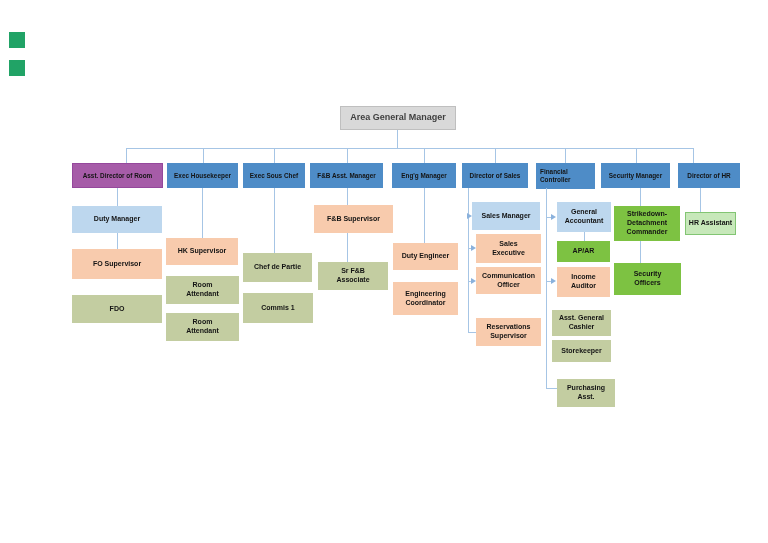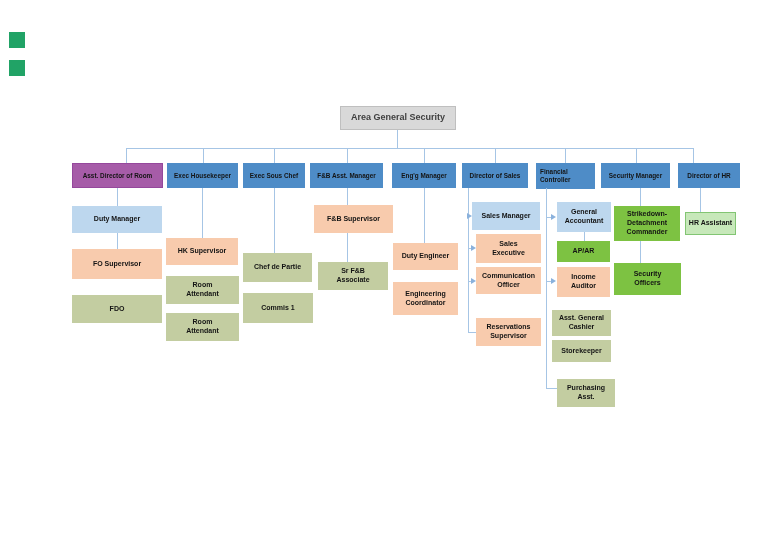--- a/index.html
+++ b/index.html
@@ -31,21 +31,21 @@
   .msq{position:absolute;width:16px;height:16px;background:#21A366;}
 </style>
 </head>
 <body>
 
 <div class="page">
 
   <div class="msq" style="left:9px;top:32px;"></div>
   <div class="msq" style="left:9px;top:60px;"></div>
 
-  <div class="box root" style="left:340px;top:106px;width:116px;height:24px;">Area General Security</div>
+  <div class="box root" style="left:340px;top:106px;width:116px;height:24px;">Area General Manager</div>
 
   <div class="ln" style="left:397px;top:130px;width:1px;height:18px;"></div>
   <div class="ln" style="left:126px;top:148px;width:568px;height:1px;"></div>
   <div class="ln" style="left:126px;top:148px;width:1px;height:15px;"></div>
   <div class="ln" style="left:203px;top:148px;width:1px;height:15px;"></div>
   <div class="ln" style="left:274px;top:148px;width:1px;height:15px;"></div>
   <div class="ln" style="left:347px;top:148px;width:1px;height:15px;"></div>
   <div class="ln" style="left:424px;top:148px;width:1px;height:15px;"></div>
   <div class="ln" style="left:495px;top:148px;width:1px;height:15px;"></div>
   <div class="ln" style="left:565px;top:148px;width:1px;height:15px;"></div>

